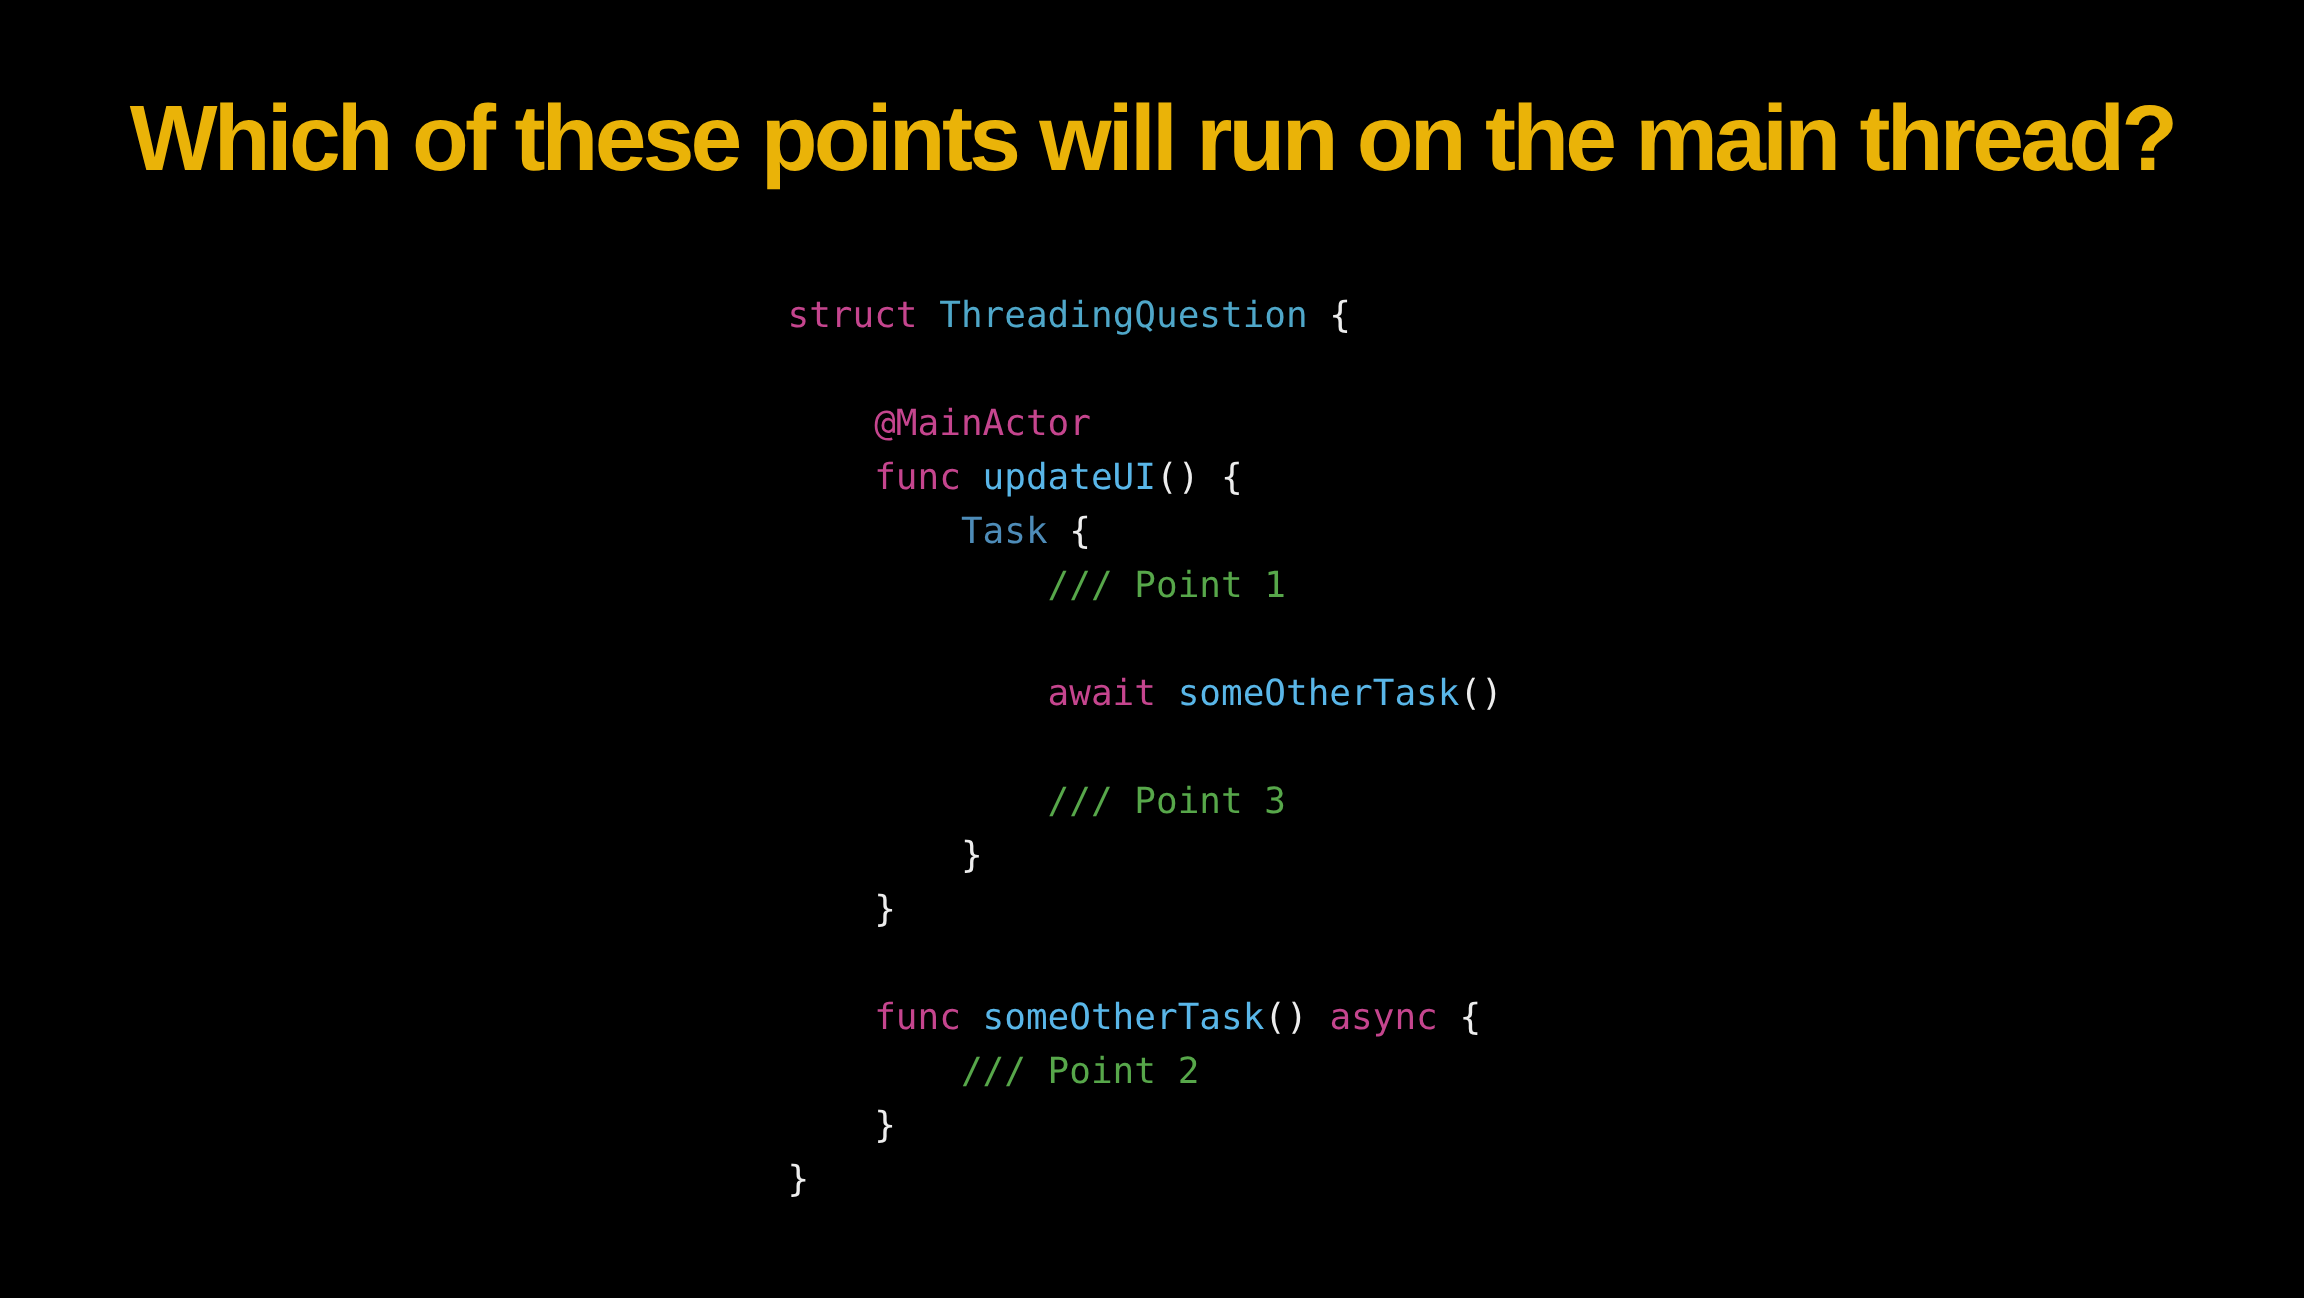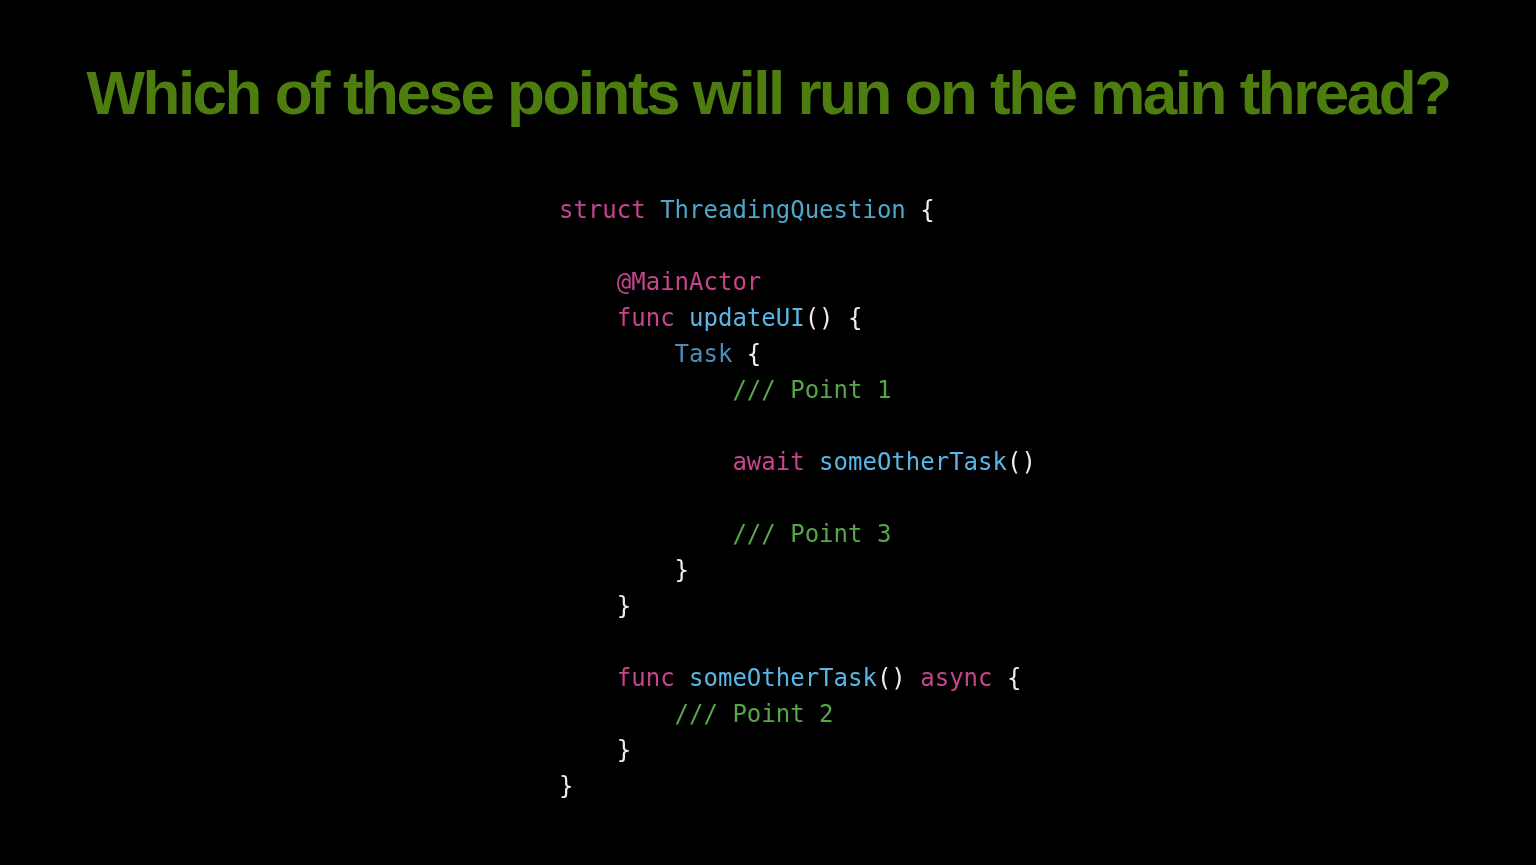--- a/index.html
+++ b/index.html
@@ -36,25 +36,24 @@
     left: 525px;
     top: 192px;
     margin: 0;
     font-family: "DejaVu Sans Mono", "Liberation Mono", monospace;
     font-size: 24px;
     line-height: 36px;
     white-space: pre;
   }
   .code-line {
     height: 36px;
-    margin-left: 34px;
   }
   .tok-function {
     font-weight: normal;
   }
 </style>
 </head>
 <body style="background: rgb(0, 0, 0);">
 
 <main class="slide">
-  <h1 class="slide-title" style="color: #4d7c0f;">Which of these points will run on the main thread?</h1>
+  <h1 class="slide-title" style="color: #eab308;">Which of these points will run on the main thread?</h1>
   <pre class="code-block"><div class="code-line"><span class="tok-keyword" style="color: rgb(197, 69, 142);">struct</span><span class="tok-plain" style="color: rgb(237, 237, 237);"> </span><span class="tok-type_declaration" style="color: rgb(79, 167, 201);">ThreadingQuestion</span><span class="tok-plain" style="color: rgb(237, 237, 237);"> {</span></div><div class="code-line">&nbsp;</div><div class="code-line"><span class="tok-plain" style="color: rgb(237, 237, 237);">    </span><span class="tok-keyword" style="color: rgb(197, 69, 142);">@MainActor</span></div><div class="code-line"><span class="tok-plain" style="color: rgb(237, 237, 237);">    </span><span class="tok-keyword" style="color: rgb(197, 69, 142);">func</span><span class="tok-plain" style="color: rgb(237, 237, 237);"> </span><span class="tok-function" style="color: rgb(89, 182, 232);">updateUI</span><span class="tok-plain" style="color: rgb(237, 237, 237);">() {</span></div><div class="code-line"><span class="tok-plain" style="color: rgb(237, 237, 237);">        </span><span class="tok-type" style="color: rgb(78, 140, 184);">Task</span><span class="tok-plain" style="color: rgb(237, 237, 237);"> {</span></div><div class="code-line"><span class="tok-plain" style="color: rgb(237, 237, 237);">            </span><span class="tok-comment" style="color: rgb(87, 167, 74);">/// Point 1</span></div><div class="code-line">&nbsp;</div><div class="code-line"><span class="tok-plain" style="color: rgb(237, 237, 237);">            </span><span class="tok-keyword" style="color: rgb(197, 69, 142);">await</span><span class="tok-plain" style="color: rgb(237, 237, 237);"> </span><span class="tok-function" style="color: rgb(89, 182, 232);">someOtherTask</span><span class="tok-plain" style="color: rgb(237, 237, 237);">()</span></div><div class="code-line">&nbsp;</div><div class="code-line"><span class="tok-plain" style="color: rgb(237, 237, 237);">            </span><span class="tok-comment" style="color: rgb(87, 167, 74);">/// Point 3</span></div><div class="code-line"><span class="tok-plain" style="color: rgb(237, 237, 237);">        }</span></div><div class="code-line"><span class="tok-plain" style="color: rgb(237, 237, 237);">    }</span></div><div class="code-line">&nbsp;</div><div class="code-line"><span class="tok-plain" style="color: rgb(237, 237, 237);">    </span><span class="tok-keyword" style="color: rgb(197, 69, 142);">func</span><span class="tok-plain" style="color: rgb(237, 237, 237);"> </span><span class="tok-function" style="color: rgb(89, 182, 232);">someOtherTask</span><span class="tok-plain" style="color: rgb(237, 237, 237);">() </span><span class="tok-keyword" style="color: rgb(197, 69, 142);">async</span><span class="tok-plain" style="color: rgb(237, 237, 237);"> {</span></div><div class="code-line"><span class="tok-plain" style="color: rgb(237, 237, 237);">        </span><span class="tok-comment" style="color: rgb(87, 167, 74);">/// Point 2</span></div><div class="code-line"><span class="tok-plain" style="color: rgb(237, 237, 237);">    }</span></div><div class="code-line"><span class="tok-plain" style="color: rgb(237, 237, 237);">}</span></div></pre>
 </main>
 
 </body></html>

